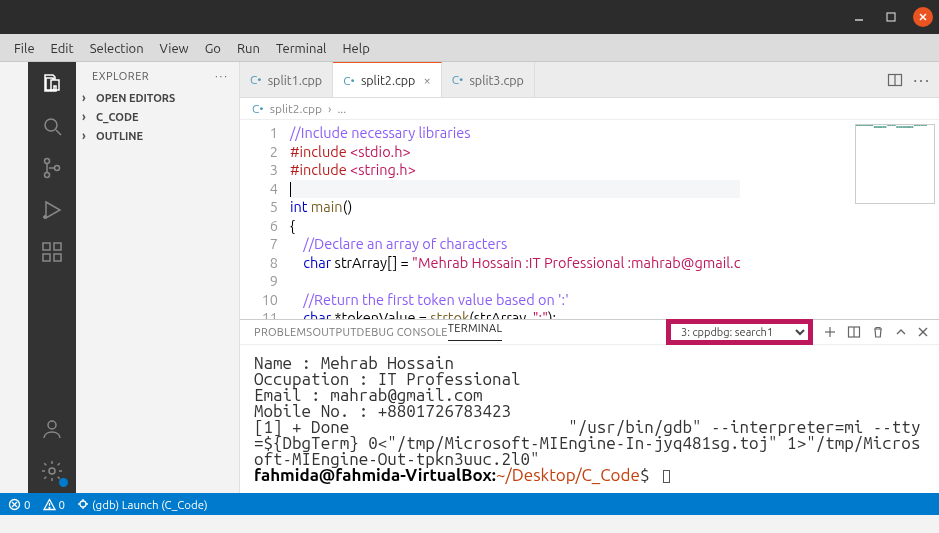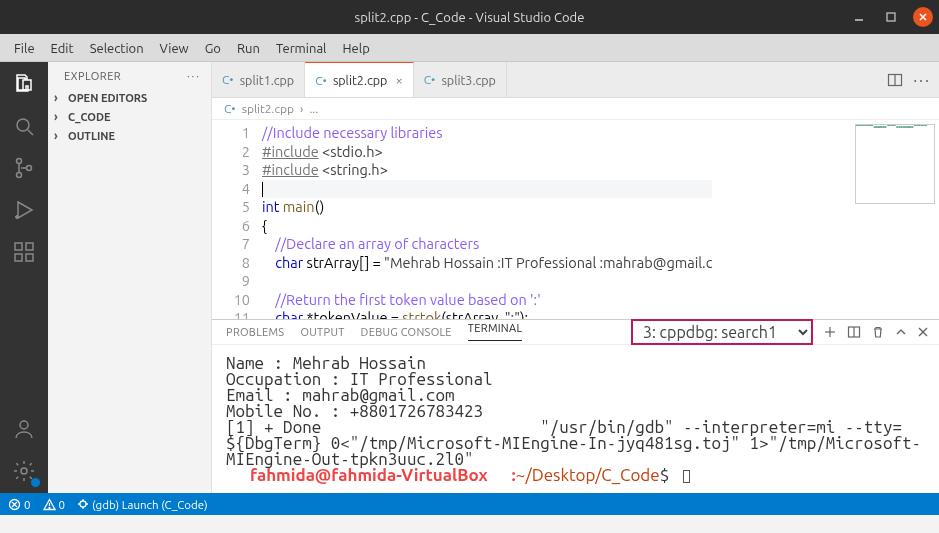--- a/index.html
+++ b/index.html
@@ -3,21 +3,21 @@
 <meta charset="utf-8">
 <style>
 *{box-sizing:border-box;margin:0;padding:0;font-family:"Ubuntu","Segoe UI",sans-serif;}
 html,body{width:939px;height:533px;overflow:hidden;background:#f3f3f3;}
 .titlebar{height:34px;background:#2c2c2c;display:flex;align-items:center;justify-content:center;position:relative;color:#ddd;font-size:13px;}
 .titlebar .win-ctrl{position:absolute;right:6px;top:7px;display:flex;gap:12px;}
 .win-btn{width:20px;height:20px;border-radius:10px;display:flex;align-items:center;justify-content:center;color:#ccc;font-size:11px;}
 .win-close{background:#e95420;color:#fff;}
 .menubar{height:28px;background:#dcdcdc;display:flex;align-items:center;padding:0 6px;border-bottom:1px solid #c8c8c8;font-size:13px;color:#333;}
 .menubar span{padding:4px 8px;}
-.main{display:flex;height:431px;}
+.main{display:flex;height:431px;padding-left:28px;}
 .activitybar{width:48px;background:#333333;display:flex;flex-direction:column;align-items:center;padding-top:8px;gap:14px;position:relative;}
 .activitybar .bottom-icons{position:absolute;bottom:8px;left:0;right:0;display:flex;flex-direction:column;align-items:center;gap:14px;}
 .act-ico{width:28px;height:28px;display:flex;align-items:center;justify-content:center;color:#888;cursor:pointer;}
 .act-ico.active{color:#fff;}
 .sidebar{width:164px;background:#f3f3f3;border-right:1px solid #e0e0e0;font-size:12px;color:#555;}
 .side-hdr{display:flex;justify-content:space-between;align-items:center;padding:8px 10px 6px 16px;font-size:11px;letter-spacing:0.5px;}
 .side-sec{display:flex;align-items:center;padding:3px 6px;gap:2px;font-size:11px;font-weight:600;color:#444;}
 .side-sec .chev{width:12px;font-size:12px;color:#555;}
 .editor-area{flex:1;display:flex;flex-direction:column;background:#fff;}
 .tabbar{height:36px;display:flex;align-items:stretch;background:#ececec;border-bottom:1px solid #ddd;position:relative;}
@@ -27,44 +27,43 @@
 .tab .close{color:#888;font-size:13px;margin-left:2px;}
 .tabbar .right-ctrl{position:absolute;right:8px;top:0;bottom:0;display:flex;align-items:center;gap:10px;color:#666;}
 .breadcrumb{height:22px;display:flex;align-items:center;padding:0 12px;font-size:12px;color:#888;border-bottom:1px solid #eee;gap:6px;}
 .code-area{flex:1;display:flex;position:relative;font-family:"Ubuntu Mono","Consolas",monospace;font-size:14.5px;overflow:hidden;}
 .gutter{width:50px;text-align:right;padding:4px 12px 4px 0;color:#999;line-height:18.5px;}
 .code{padding:4px 0;line-height:18.5px;white-space:pre;position:relative;}
 .code .line.cur{background:#f4f6f8;}
 .cursor{display:inline-block;width:1px;height:15px;border-left:1.5px solid #000;vertical-align:middle;}
 .c-comment{color:#8b5cf6;}
 .c-keyword{color:#0000c8;}
-.c-pre{color:#737373;text-decoration:underline;}
-.c-str{color:#404040;}
+.c-pre{color:#b91c1c;}
+.c-str{color:#be185d;}
 .c-fn{color:#795e26;}
 .minimap{position:absolute;right:4px;top:4px;width:80px;height:80px;border:1px solid #ccc;background:#fff;font-size:3px;line-height:3px;color:#6a9;overflow:hidden;}
 .panel{height:174px;border-top:1px solid #ccc;background:#fff;display:flex;flex-direction:column;}
-.panel-tabs{height:30px;display:flex;align-items:center;padding:0 14px;gap:16px;font-size:11px;color:#777;border-bottom:1px solid #eee;position:relative;}
+.panel-tabs{height:30px;display:flex;align-items:center;padding:0 14px;font-size:11px;color:#777;border-bottom:1px solid #eee;position:relative;}
 .panel-tabs .pt{letter-spacing:0.3px;}
 .panel-tabs .pt.active{color:#222;border-bottom:1px solid #222;padding-bottom:6px;}
 .panel-tabs .right{position:absolute;right:10px;display:flex;align-items:center;gap:10px;color:#666;}
-.term-select{font-size:16px;border:2px solid #be185d;padding:1px 18px 1px 6px;background:#fff;color:#444;}
+.term-select{font-size:11px;border:5px solid #be185d;padding:1px 18px 1px 6px;background:#fff;color:#444;}
 .terminal{flex:1;padding:10px 14px;font-family:"Ubuntu Mono","Consolas",monospace;font-size:17px;line-height:16px;color:#333;white-space:pre-wrap;word-break:break-all;}
-.term-prompt{color:#ef4444;font-weight:bold;margin-left:24px;}
+.term-prompt{color:#000000;font-weight:bold;}
 .term-path{color:#c2410c;font-weight:normal;}
 .term-cursor{display:inline-block;width:7px;height:13px;border:1px solid #555;margin-left:4px;vertical-align:middle;}
 .statusbar{height:22px;background:#007acc;color:#fff;display:flex;align-items:center;font-size:11.5px;padding:0 8px;justify-content:space-between;}
 .statusbar .sb-left,.statusbar .sb-right{display:flex;align-items:center;gap:12px;}
 .sb-item{display:flex;align-items:center;gap:3px;}
 svg{display:block;}
 </style>
 </head>
 <body>
 
 <div class="titlebar">
-  <span>split2.cpp - C_Code - Visual Studio Code</span>
   <div class="win-ctrl">
     <div class="win-btn">
       <svg width="12" height="12">
           <line x1="2" y1="9" x2="10" y2="9" stroke="#ccc" stroke-width="1.5"></line>
         </svg>
     </div>
     <div class="win-btn">
       <svg width="12" height="12">
           <rect x="2" y="2" width="8" height="8" fill="none" stroke="#ccc" stroke-width="1.2"></rect>
         </svg>

